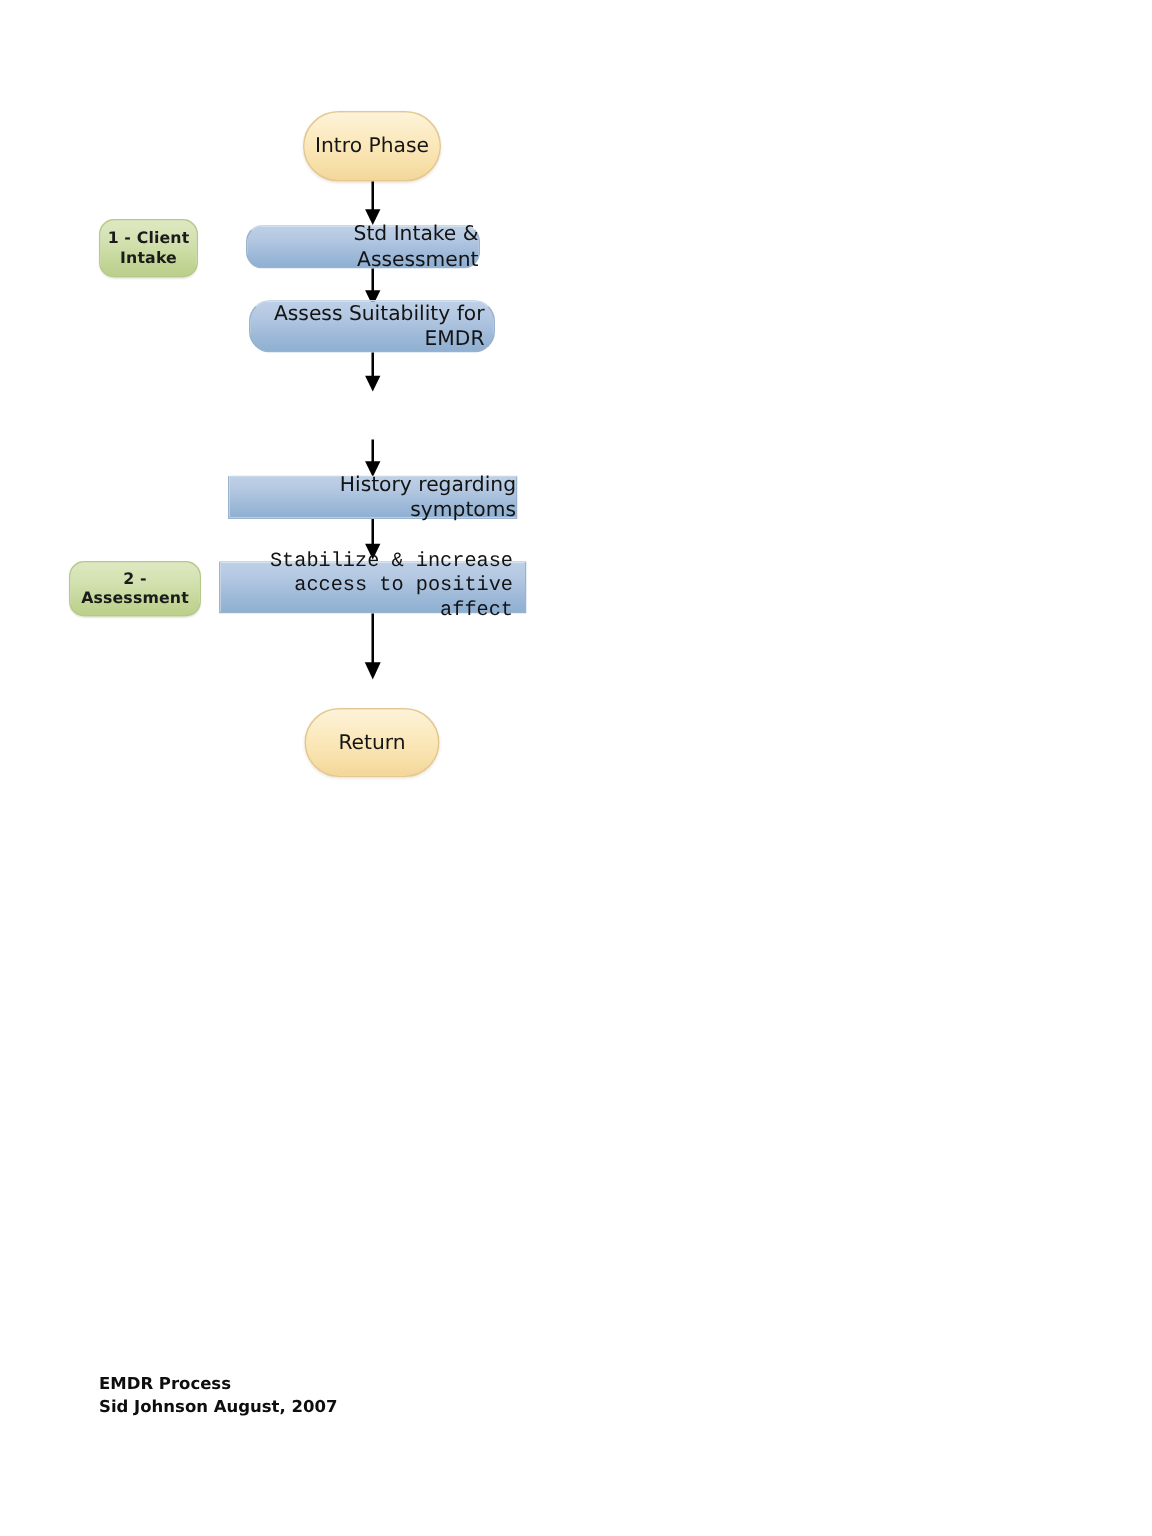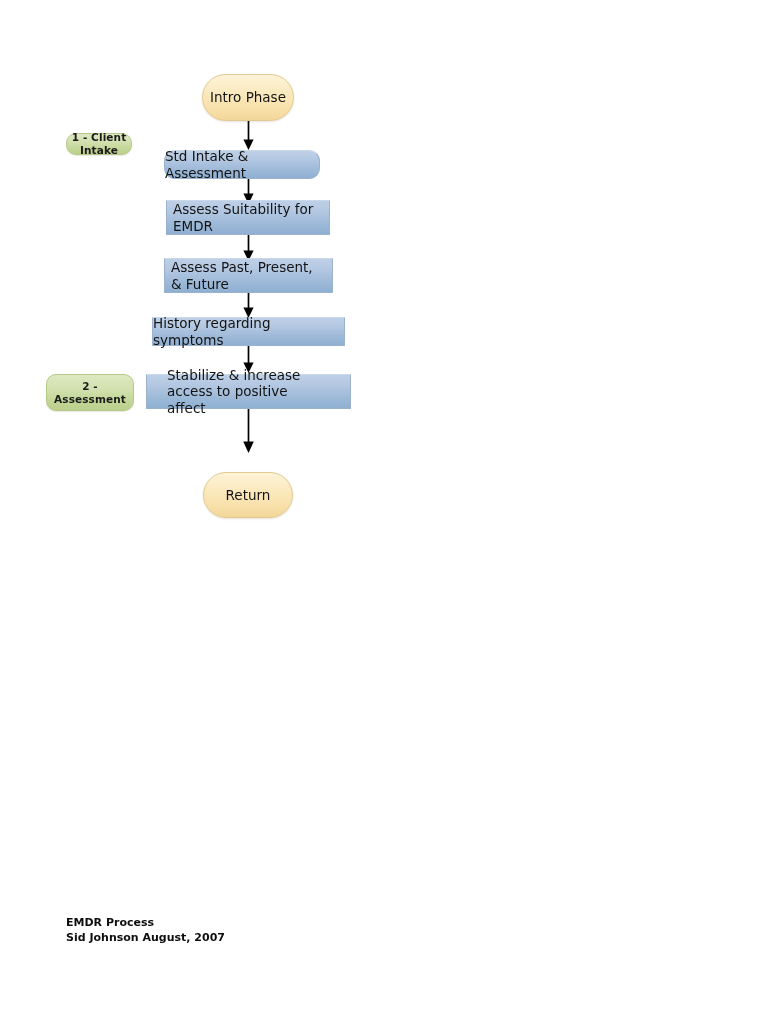--- a/index.html
+++ b/index.html
@@ -24,21 +24,21 @@
     height: 1024px;
   }
 
   
   .node {
     position: absolute;
     box-sizing: border-box;
     display: flex;
     align-items: center;
     justify-content: center;
-    text-align: left;
+    text-align: right;
     line-height: 1.22;
   }
 
   
   .terminator {
     background: linear-gradient(180deg, #fdf3d9 0%, #fbe9bd 42%, #f7dfa8 78%, #f3d79a 100%);
     border: 1px solid #e3c98f;
     border-radius: 999px;
     font-size: 13.5px;
     color: #151515;
@@ -91,21 +91,21 @@
     color: #0e0e0e;
     font-family: "DejaVu Sans", "Liberation Sans", sans-serif;
   }
   #footer div { white-space: nowrap; }
 </style>
 </head>
 <body>
 
 <div id="canvas">
 
-  <div class="node phase-label" style="left:66px; top:133px; width:66px; height:22px; flex-direction:column;">
+  <div class="node phase-label" style="left:66px; top:146px; width:66px; height:39px; flex-direction:column;">
     <span>1 - Client</span>
     <span>Intake</span>
   </div>
 
   <div class="node phase-label" style="left:46px; top:374px; width:88px; height:37px; flex-direction:column;">
     <span>2 -</span>
     <span>Assessment</span>
   </div>
 
   <div class="node terminator" style="left:202px; top:74px; width:92px; height:47px;">
@@ -119,48 +119,45 @@
 
   <div class="node process" style="left:164px; top:150px; width:156px; height:29px;border-radius:11px;">
     <span>Std Intake &amp; Assessment</span>
   </div>
 
   <svg class="connector" style="left:240px; top:179px; width:17px; height:26px;" viewBox="0 0 17 26">
     <line x1="8.5" y1="0" x2="8.5" y2="17"></line>
     <polygon points="8.5,25 3.4,14.5 13.6,14.5"></polygon>
   </svg>
 
-  <div class="node process" style="left:166px; top:200px; width:164px; height:35px; padding:0 6px;">
+  <div class="node process" style="left:166px; top:200px; width:164px; height:35px; padding:0 6px;border-radius:14px;">
     <span>Assess Suitability for EMDR</span>
   </div>
 
   <svg class="connector" style="left:240px; top:235px; width:17px; height:27px;" viewBox="0 0 17 27">
     <line x1="8.5" y1="0" x2="8.5" y2="18"></line>
     <polygon points="8.5,26 3.4,15.5 13.6,15.5"></polygon>
   </svg>
 
-  <div class="node process" style="left:164px; top:258px; width:169px; height:35px; padding:0 6px;">
-    <span>Assess Past, Present, &amp; Future</span>
-  </div>
 
   <svg class="connector" style="left:240px; top:293px; width:17px; height:26px;" viewBox="0 0 17 26">
     <line x1="8.5" y1="0" x2="8.5" y2="17"></line>
     <polygon points="8.5,25 3.4,14.5 13.6,14.5"></polygon>
   </svg>
 
   <div class="node process" style="left:152px; top:317px; width:193px; height:29px;">
     <span>History regarding symptoms</span>
   </div>
 
   <svg class="connector" style="left:240px; top:346px; width:17px; height:28px;" viewBox="0 0 17 28">
     <line x1="8.5" y1="0" x2="8.5" y2="19"></line>
     <polygon points="8.5,27 3.4,16.5 13.6,16.5"></polygon>
   </svg>
 
-  <div class="node process" style="left:146px; top:374px; width:205px; height:35px; padding:0 20px;">
+  <div class="node process" style="left:146px; top:374px; width:205px; height:35px; padding:0 8px;font-family:Liberation Mono, monospace;">
     <span>Stabilize &amp; increase access to positive affect</span>
   </div>
 
   <svg class="connector" style="left:240px; top:409px; width:17px; height:45px;" viewBox="0 0 17 45">
     <line x1="8.5" y1="0" x2="8.5" y2="35"></line>
     <polygon points="8.5,44 3.2,32.5 13.8,32.5"></polygon>
   </svg>
 
   <div class="node terminator" style="left:203px; top:452px; width:90px; height:46px;margin-top:20px;">
     <span>Return</span>

